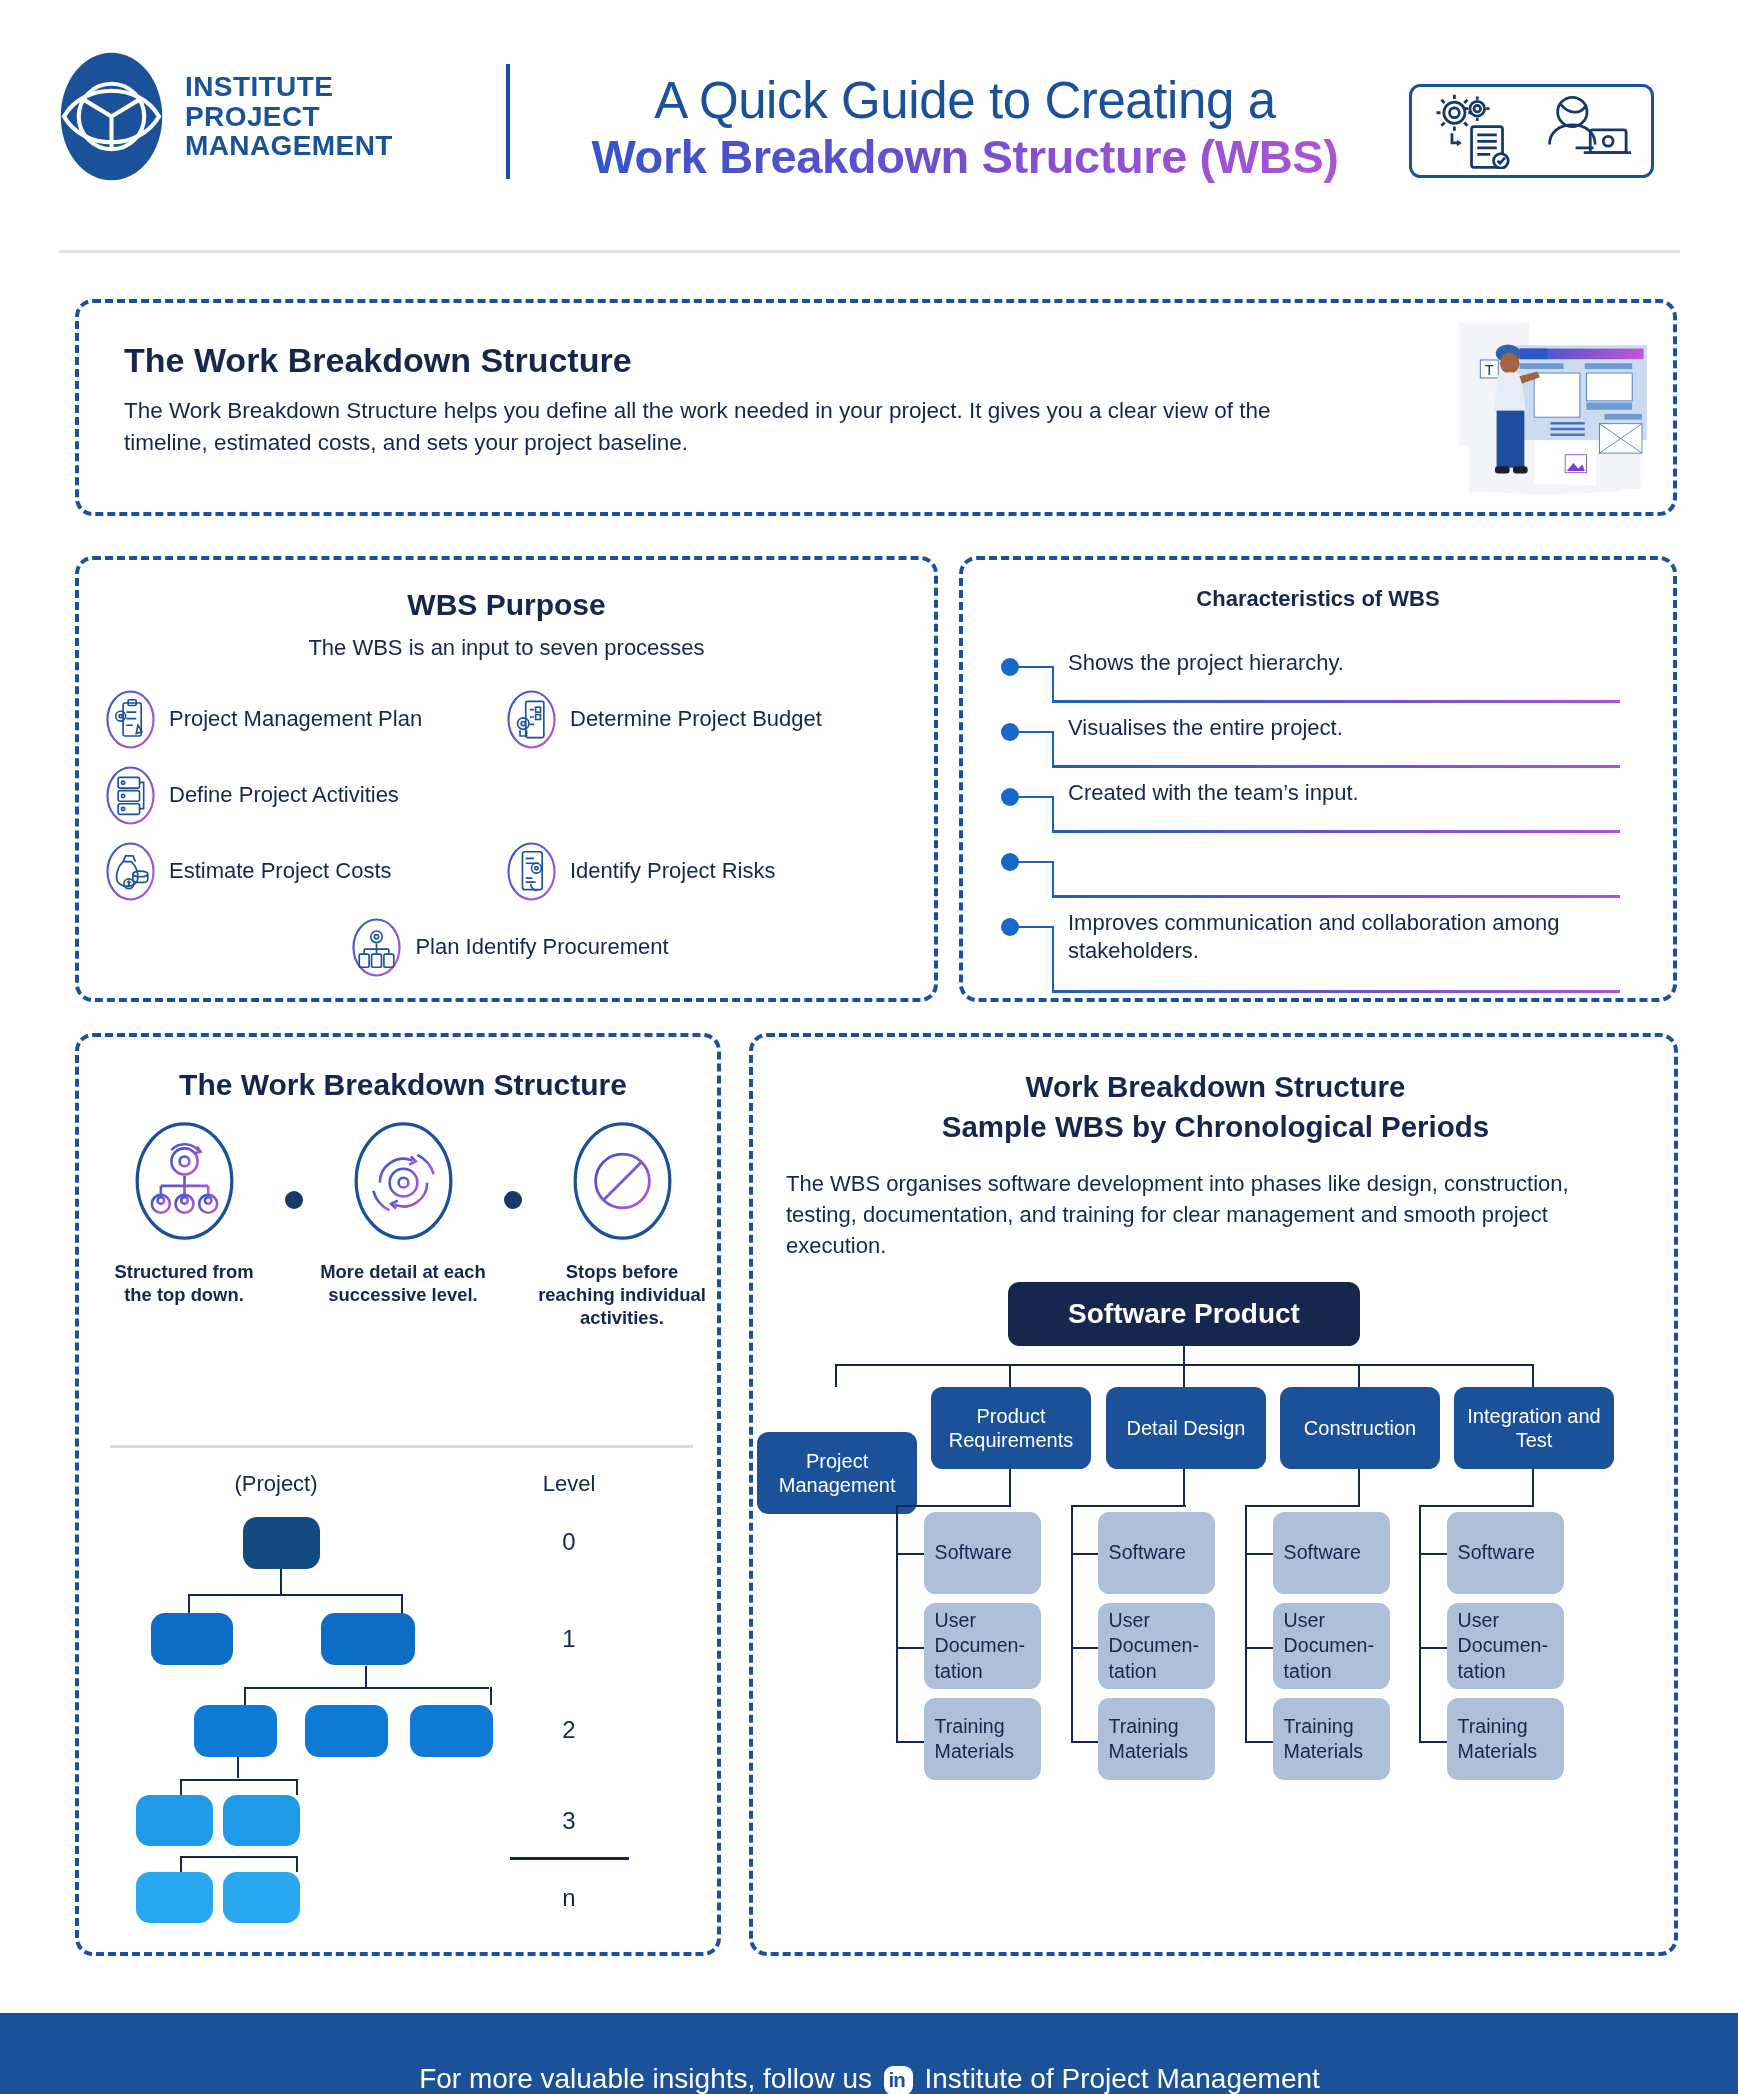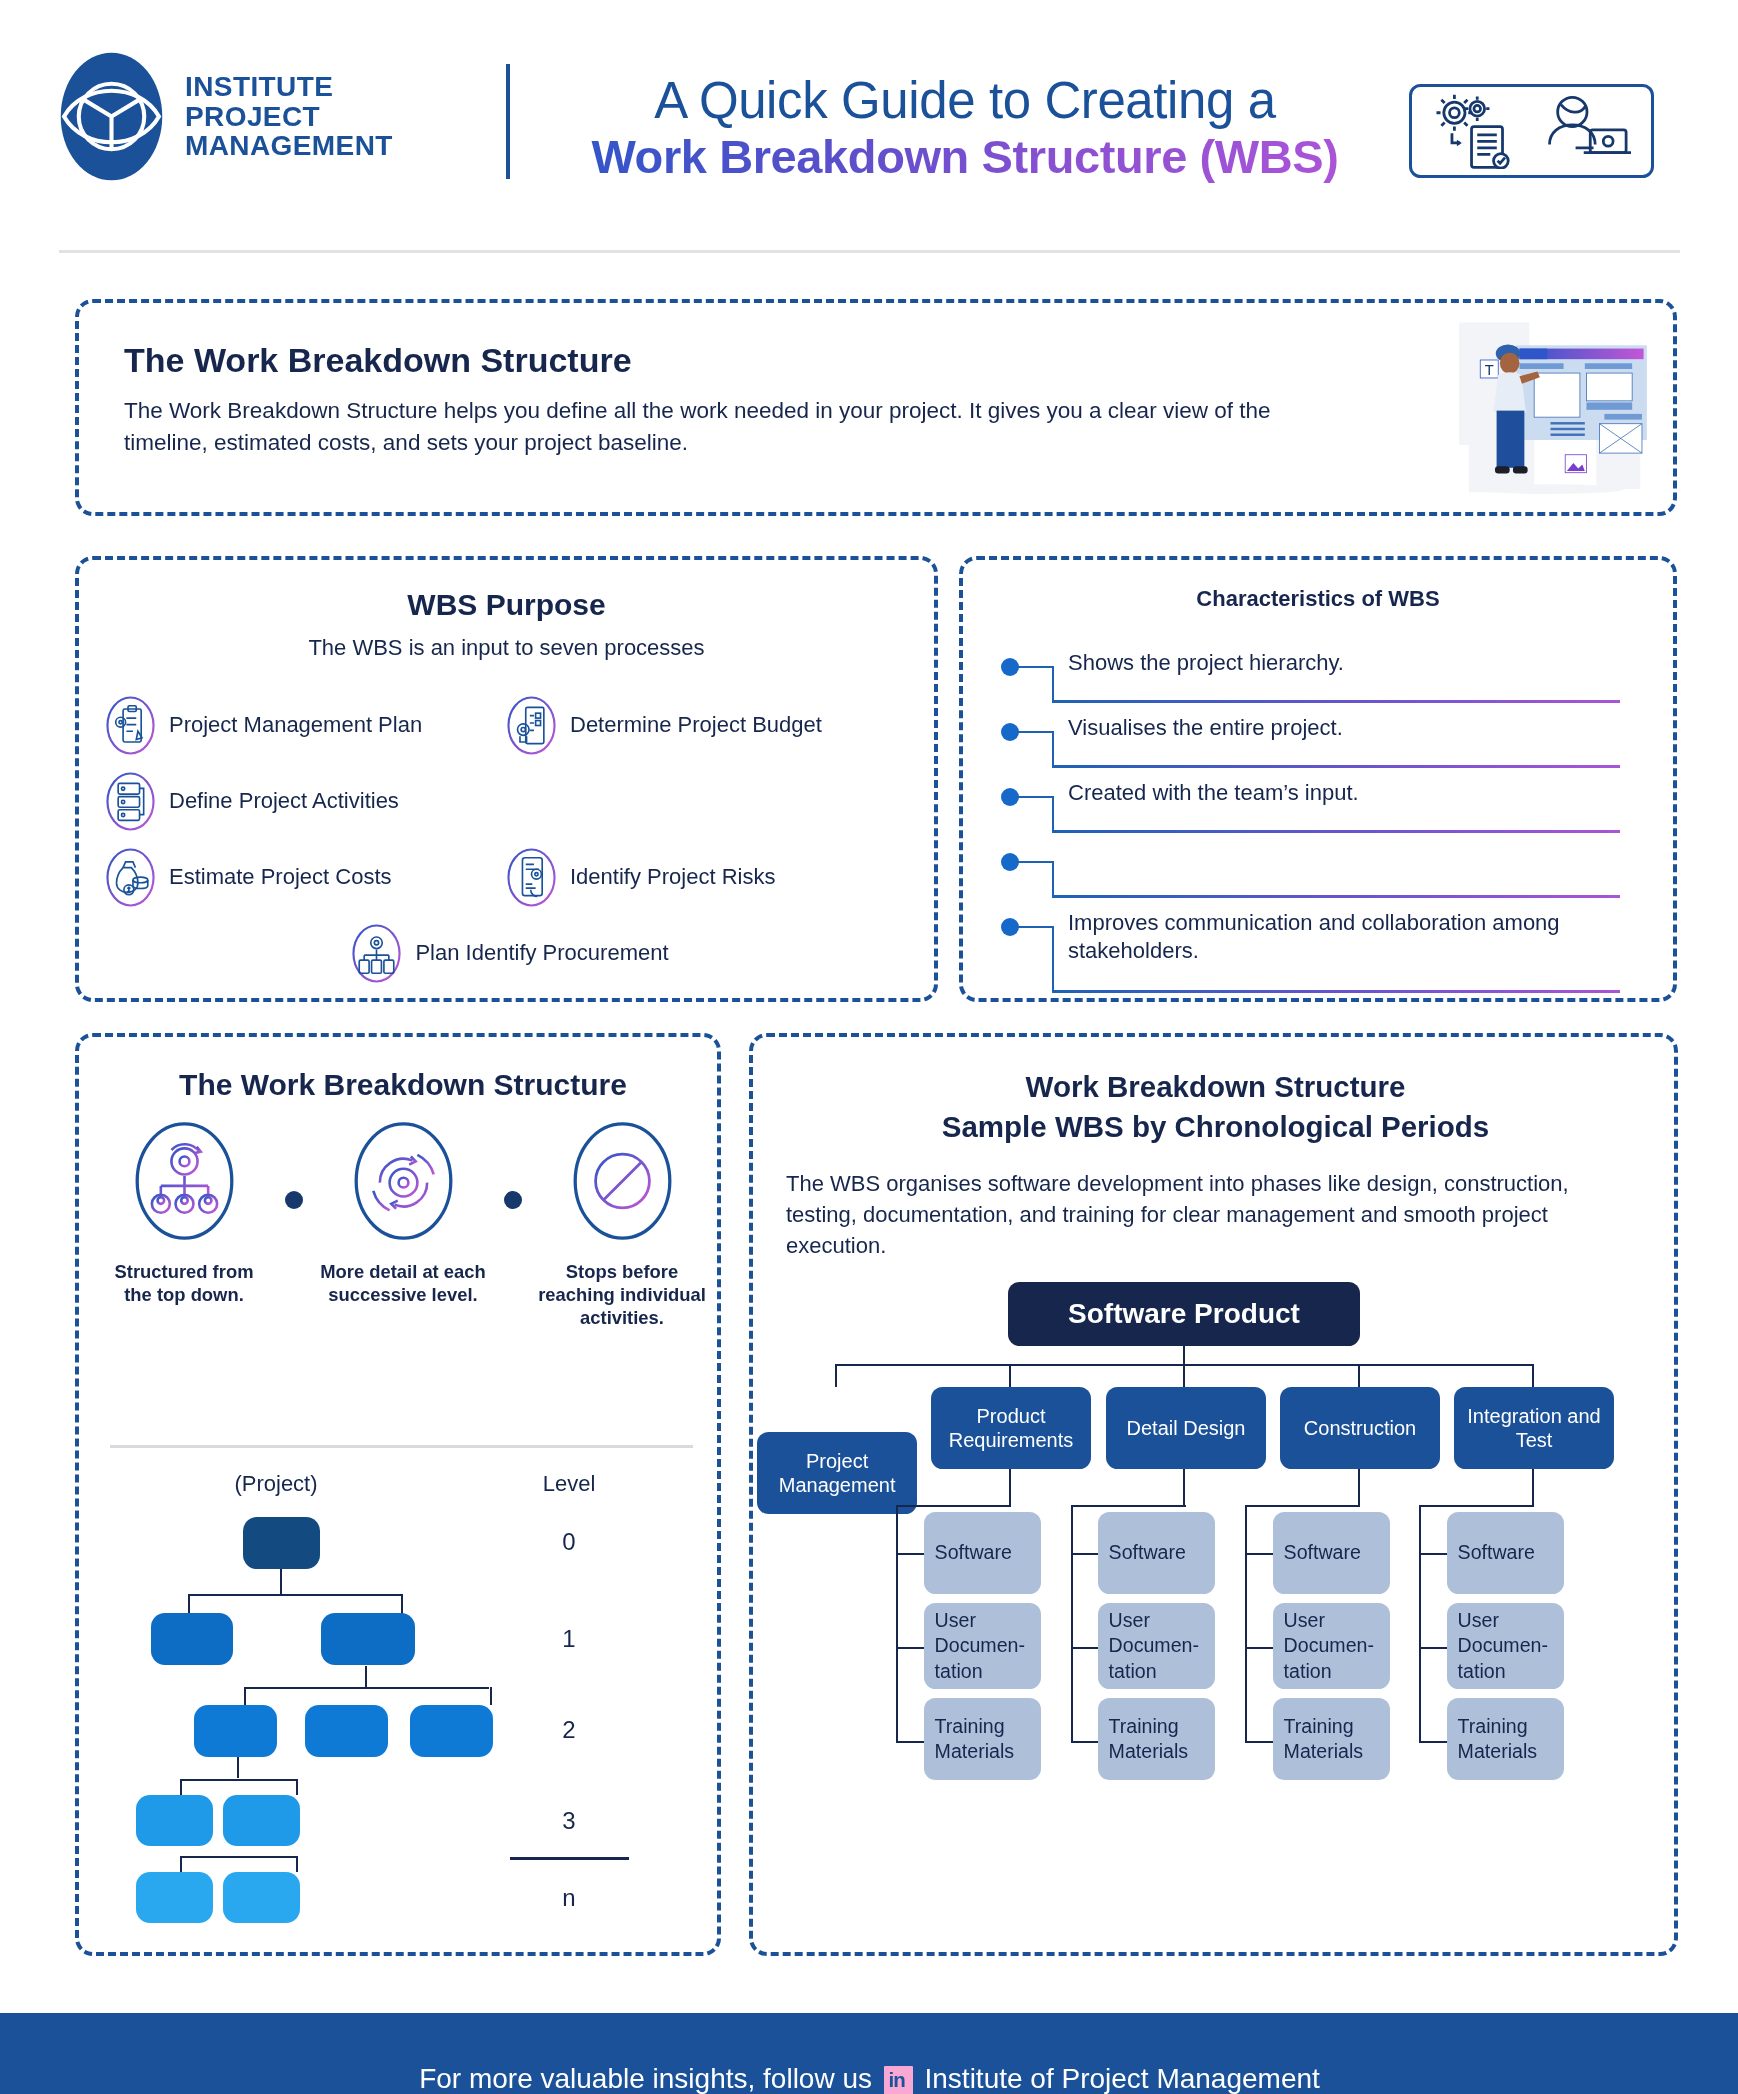--- a/index.html
+++ b/index.html
@@ -51,21 +51,21 @@
   .card-5 { left:749px; top:1033px; width:929px; height:923px; }
 
   
   .c1-title { position:absolute; left:45px; top:38px; font-size:34px; font-weight:bold; color:#16264d; }
   .c1-body { position:absolute; left:45px; top:92px; width:1219px; font-size:22.5px; line-height:1.44; color:#16264d; }
   .c1-art { position:absolute; right:16.4px; top:8.2px; width:213px; height:196px; }
 
   
   .c2-title { position:absolute; top:28px; width:100%; text-align:center; font-size:30px; font-weight:bold; color:#16264d;}
   .c2-sub   { position:absolute; top:75px; width:100%; text-align:center; font-size:22px; color:#16264d;}
-  .purpose-grid { position:absolute; top:128px; left:26px; width:810px; }
+  .purpose-grid { position:absolute; top:122px; left:26px; width:810px; }
   .prow { display:flex; }
   .pitem { display:flex; align-items:center; gap:13px; padding:7.4px 0; }
   .pitem.w1 { width:401px; }
   .pitem.center { justify-content:center; width:810px; }
   .ic-oval { width:51px; height:61px; flex:0 0 auto; }
   .pitem span.lbl { font-size:22px; line-height:1.22; color:#16264d; }
 
   
   .c3-title { position:absolute; top:26px; width:100%; text-align:center; font-size:22px; font-weight:bold; color:#16264d; }
   .char-list { position:absolute; top:82px; left:38px; width:646px; }
@@ -119,21 +119,21 @@
   .ln { position:absolute; background:#16264d; }
   .ln.h { height:2px; }
   .ln.v { width:2px; }
 
   
   .footer {
     position:absolute; left:0; bottom:0; width:1739px; height:82px; background:#1a5199;
     display:flex; align-items:flex-end; justify-content:center; gap:11.5px;
     color:#fff; font-size:28px;
   }
-  .li-badge { width:29.5px; height:29.5px; background:#f9a8d4; border-radius:1px; position:relative; display:inline-block; }
+  .li-badge { width:29.5px; height:29.5px; background:#ffffff; border-radius:9px; position:relative; display:inline-block; }
   .li-badge span { position:absolute; color:#1a5199; font-weight:bold; font-size:20.5px; left:4.9px; top:2.5px; letter-spacing:-0.8px;}
 </style>
 </head>
 <body>
 
 <div class="page">
 
   <div class="header">
     <div class="logo-wrap">
       <svg class="logo-mark" viewBox="0 0 128 160">

